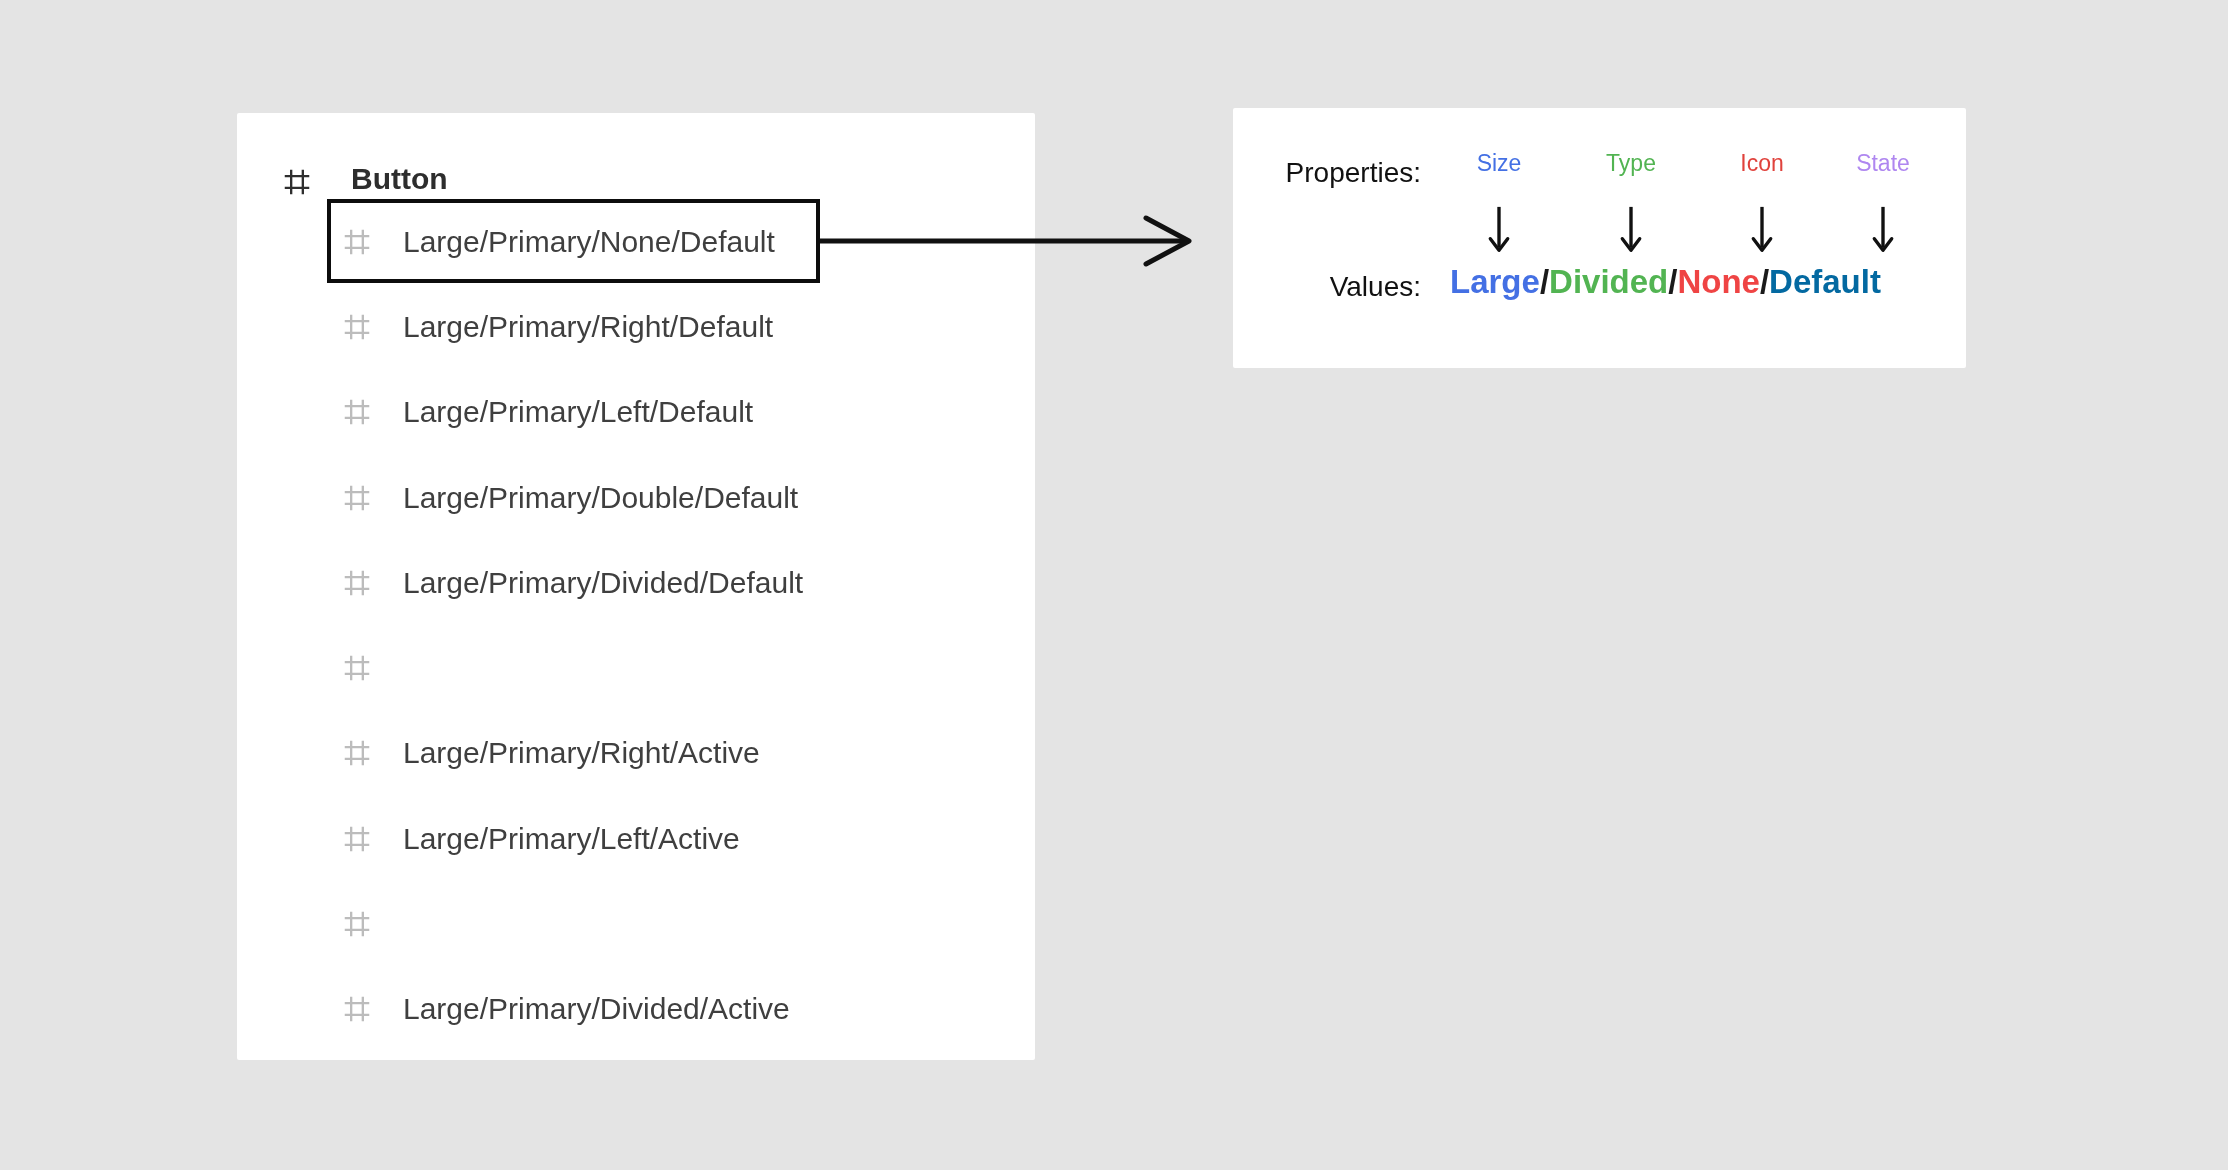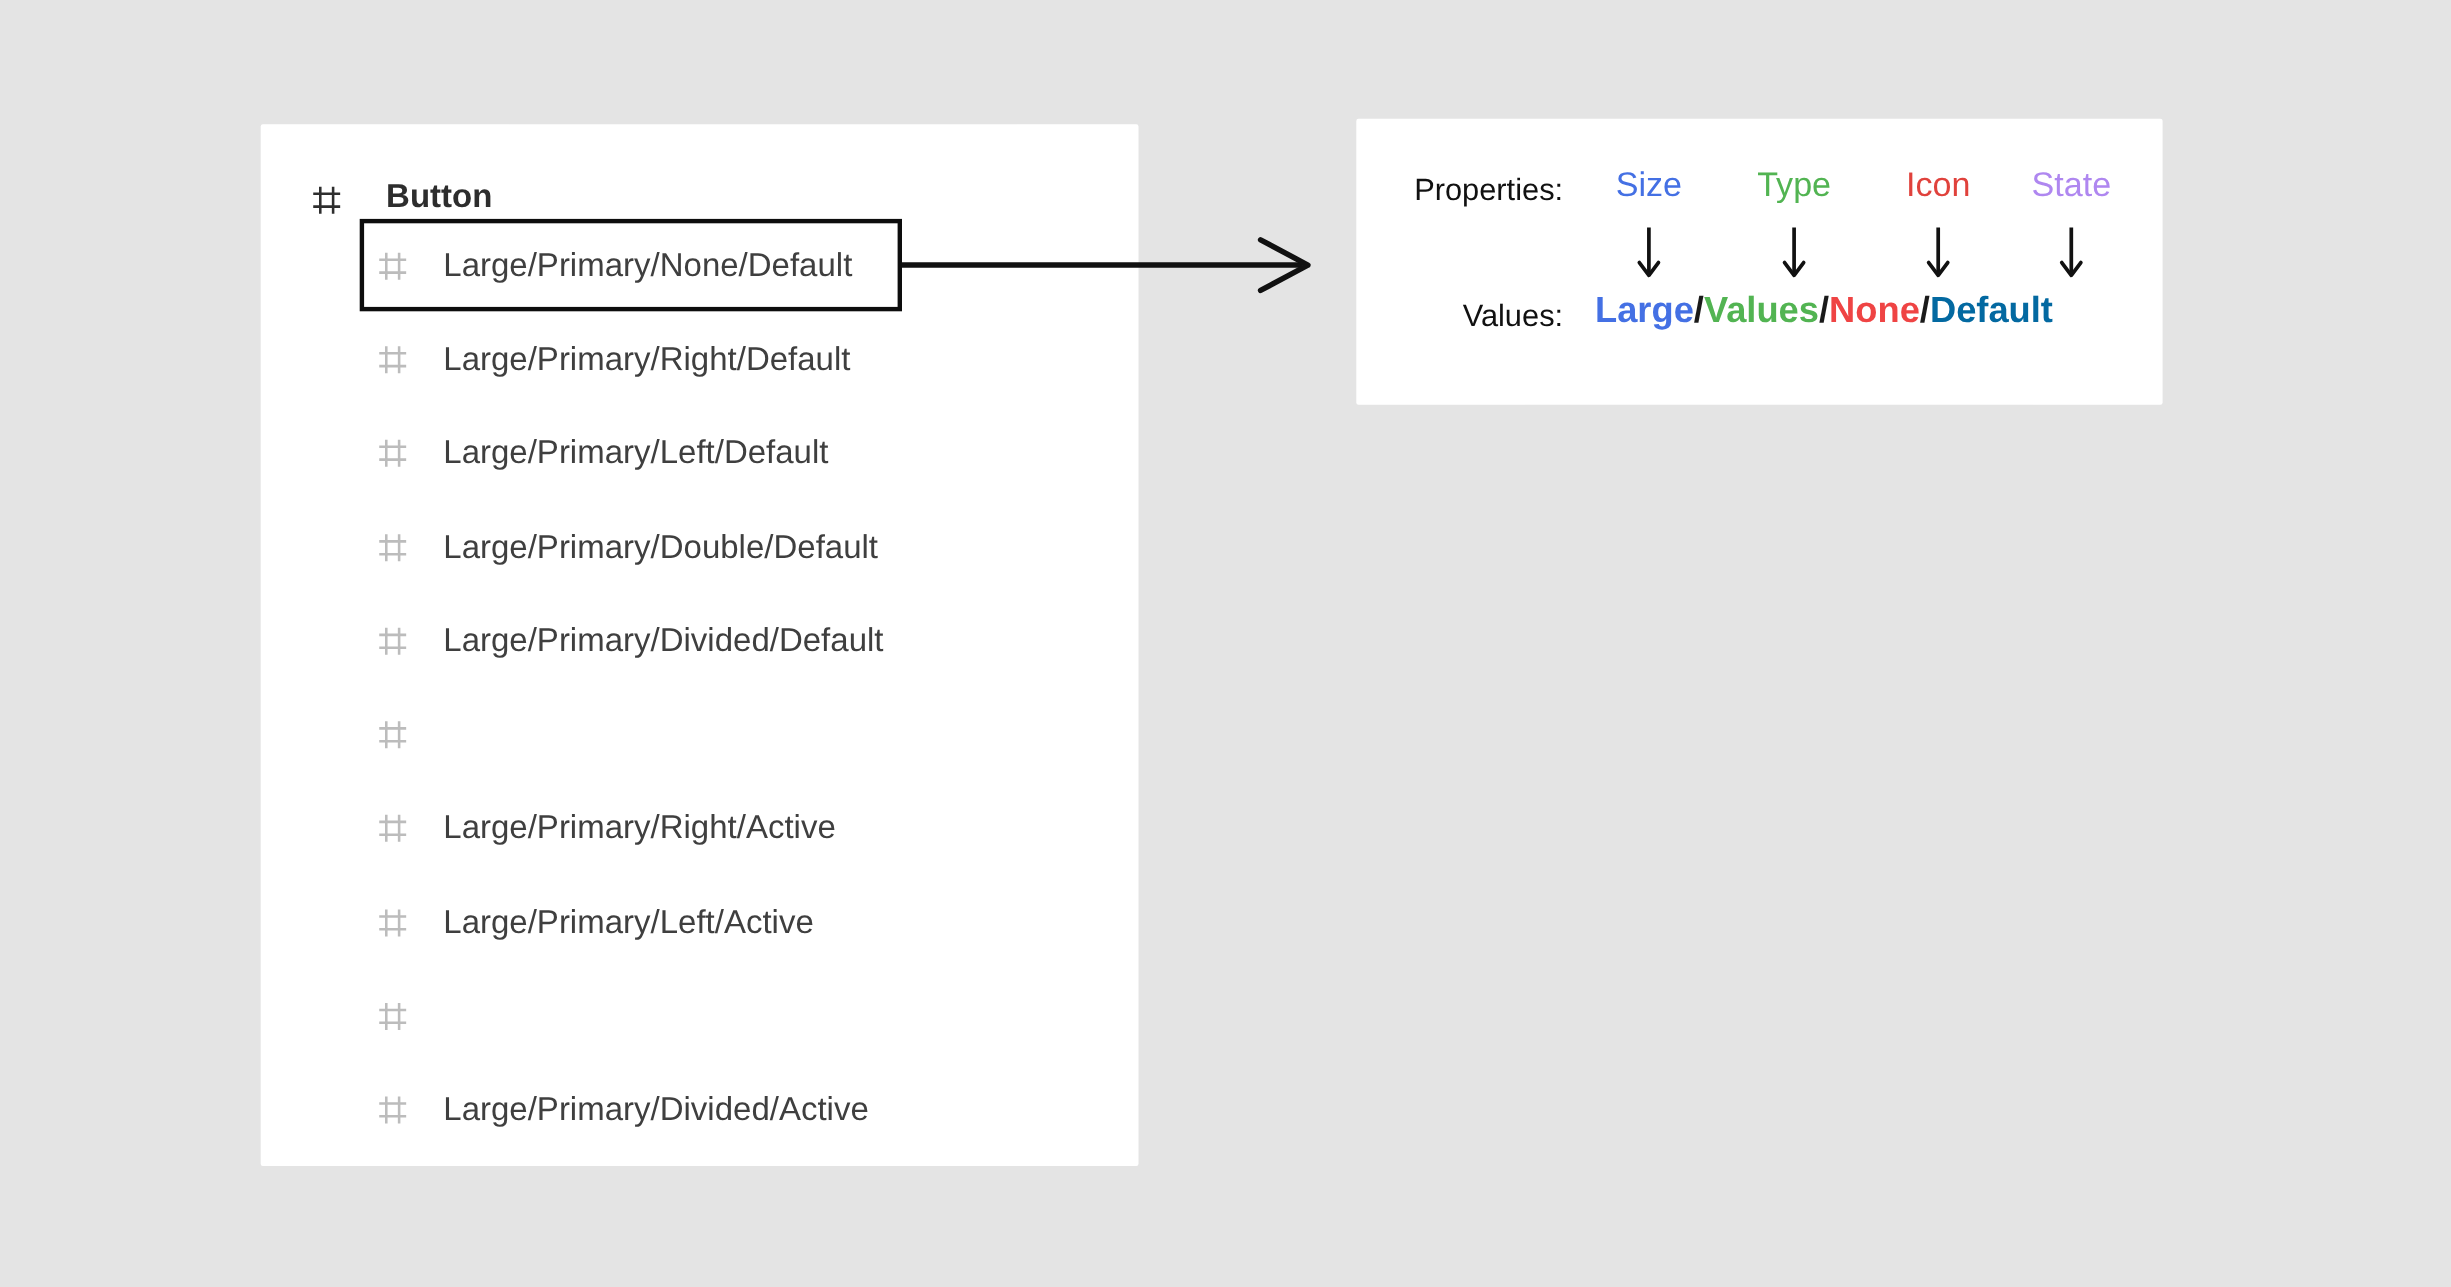--- a/index.html
+++ b/index.html
@@ -47,21 +47,21 @@
     background:#ffffff;border-radius:2px;
   }
   .anno-label{
     position:absolute;width:188px;text-align:right;
     font-size:28px;font-weight:400;color:#111111;white-space:nowrap;
   }
   .props-label{left:0;top:49px;}
   .vals-label{left:0;top:163px;}
   .prop-cell{
     position:absolute;top:42px;width:140px;text-align:center;
-    font-size:31px;font-weight:400;white-space:nowrap;
+    font-size:23px;font-weight:400;white-space:nowrap;
   }
   .arrow-cell{position:absolute;top:96px;width:140px;text-align:center;}
   .arrow-cell svg{display:inline-block;}
   .values-line{
     position:absolute;left:217px;top:155px;
     font-size:33px;font-weight:700;white-space:nowrap;
   }
   .values-line .sep{color:#1a1a1a;}
 </style>
 </head>
@@ -177,17 +177,17 @@
     <div class="arrow-cell" style="left:580px">
       <svg width="26" height="54" viewBox="0 0 26 56">
           <line x1="13" y1="3" x2="13" y2="45" stroke="#111" stroke-width="3.5"></line>
           <polyline points="4,36 13,48 22,36" stroke="#111" stroke-width="3.5" fill="none" stroke-linecap="round" stroke-linejoin="round"></polyline>
         </svg>
     </div>
 
     <div class="anno-label vals-label">Values:</div>
 
     <div class="values-line">
-      <span style="color: rgb(68, 112, 228);">Large</span><span class="sep">/</span><span style="color: rgb(82, 180, 82);">Values</span><span class="sep">/</span><span style="color: #ef4444; text-align: right;">None</span><span class="sep">/</span><span style="color: #0369a1; text-align: right;">Default</span>
+      <span style="color: rgb(68, 112, 228);">Large</span><span class="sep">/</span><span style="color: rgb(82, 180, 82);">Divided</span><span class="sep">/</span><span style="color: #ef4444; text-align: right;">None</span><span class="sep">/</span><span style="color: #0369a1; text-align: right;">Default</span>
     </div>
   </div>
 
 </div>
 
 </body></html>

